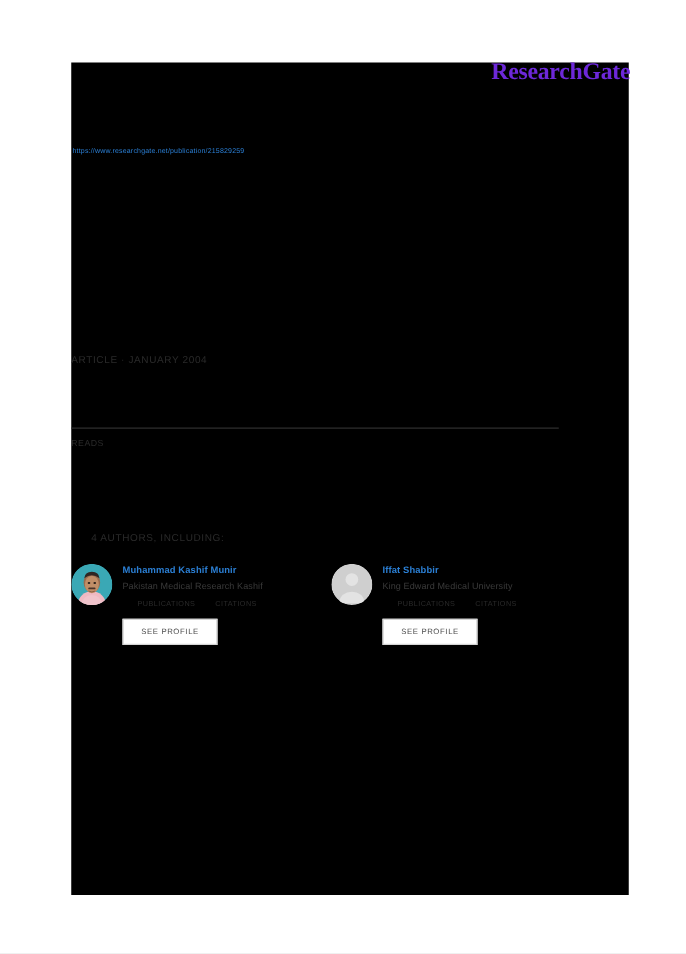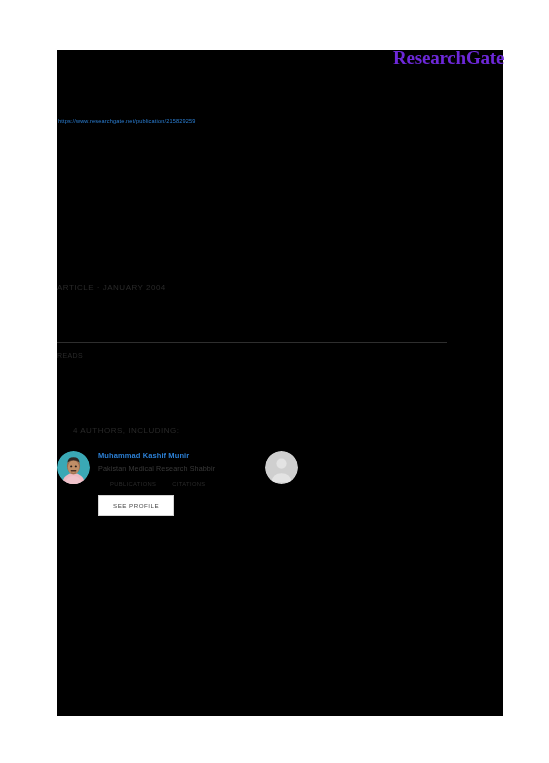--- a/index.html
+++ b/index.html
@@ -198,32 +198,41 @@
         <ellipse cx="16.5" cy="16.5" rx="5.6" ry="7" fill="#c08e67"></ellipse>
         <path d="M10.4 11.5 q6 -4.5 12.2 0 q-0.4 -5.2 -6.1 -5.2 q-5.7 0 -6.1 5.2 z" fill="#2f2622"></path>
         <ellipse cx="14.2" cy="15.4" rx="1.05" ry="0.85" fill="#241c18"></ellipse>
         <ellipse cx="18.8" cy="15.4" rx="1.05" ry="0.85" fill="#241c18"></ellipse>
         <rect x="13.6" y="18.9" width="5.8" height="1.5" rx="0.7" fill="#4a3328"></rect>
         <path d="M13.8 21.8 q2.7 1.5 5.4 0" stroke="#8a5f45" stroke-width="0.8" fill="none"></path>
       </svg>
     </div>
     <div class="author-body">
       <div class="author-name">Muhammad Kashif Munir</div>
-      <div class="author-affil">Pakistan Medical Research Shabbir</div>
+      <div class="author-affil">Pakistan Medical Research Kashif</div>
       <div class="author-stats">
         <span class="stat-label">PUBLICATIONS</span>
         <span class="stat-label">CITATIONS</span>
       </div>
       <button class="see-profile">SEE PROFILE</button>
     </div>
   </div>
 
   <div class="author-card">
     <div class="avatar">
       <svg viewBox="0 0 33 33" xmlns="http://www.w3.org/2000/svg" aria-hidden="true">
         <circle cx="16.5" cy="16.5" r="16.5" fill="#cfcfcf"></circle>
         <circle cx="16.5" cy="12.6" r="5.1" fill="#e3e3e3"></circle>
         <path d="M5.8 31.5 q2.1 -9.2 10.7 -9.2 q8.6 0 10.7 9.2 z" fill="#e3e3e3"></path>
       </svg>
     </div>
+    <div class="author-body">
+      <div class="author-name">Iffat Shabbir</div>
+      <div class="author-affil">King Edward Medical University</div>
+      <div class="author-stats">
+        <span class="stat-label">PUBLICATIONS</span>
+        <span class="stat-label">CITATIONS</span>
+      </div>
+      <button class="see-profile">SEE PROFILE</button>
+    </div>
   </div>
 
 </div>
 
 </body></html>

